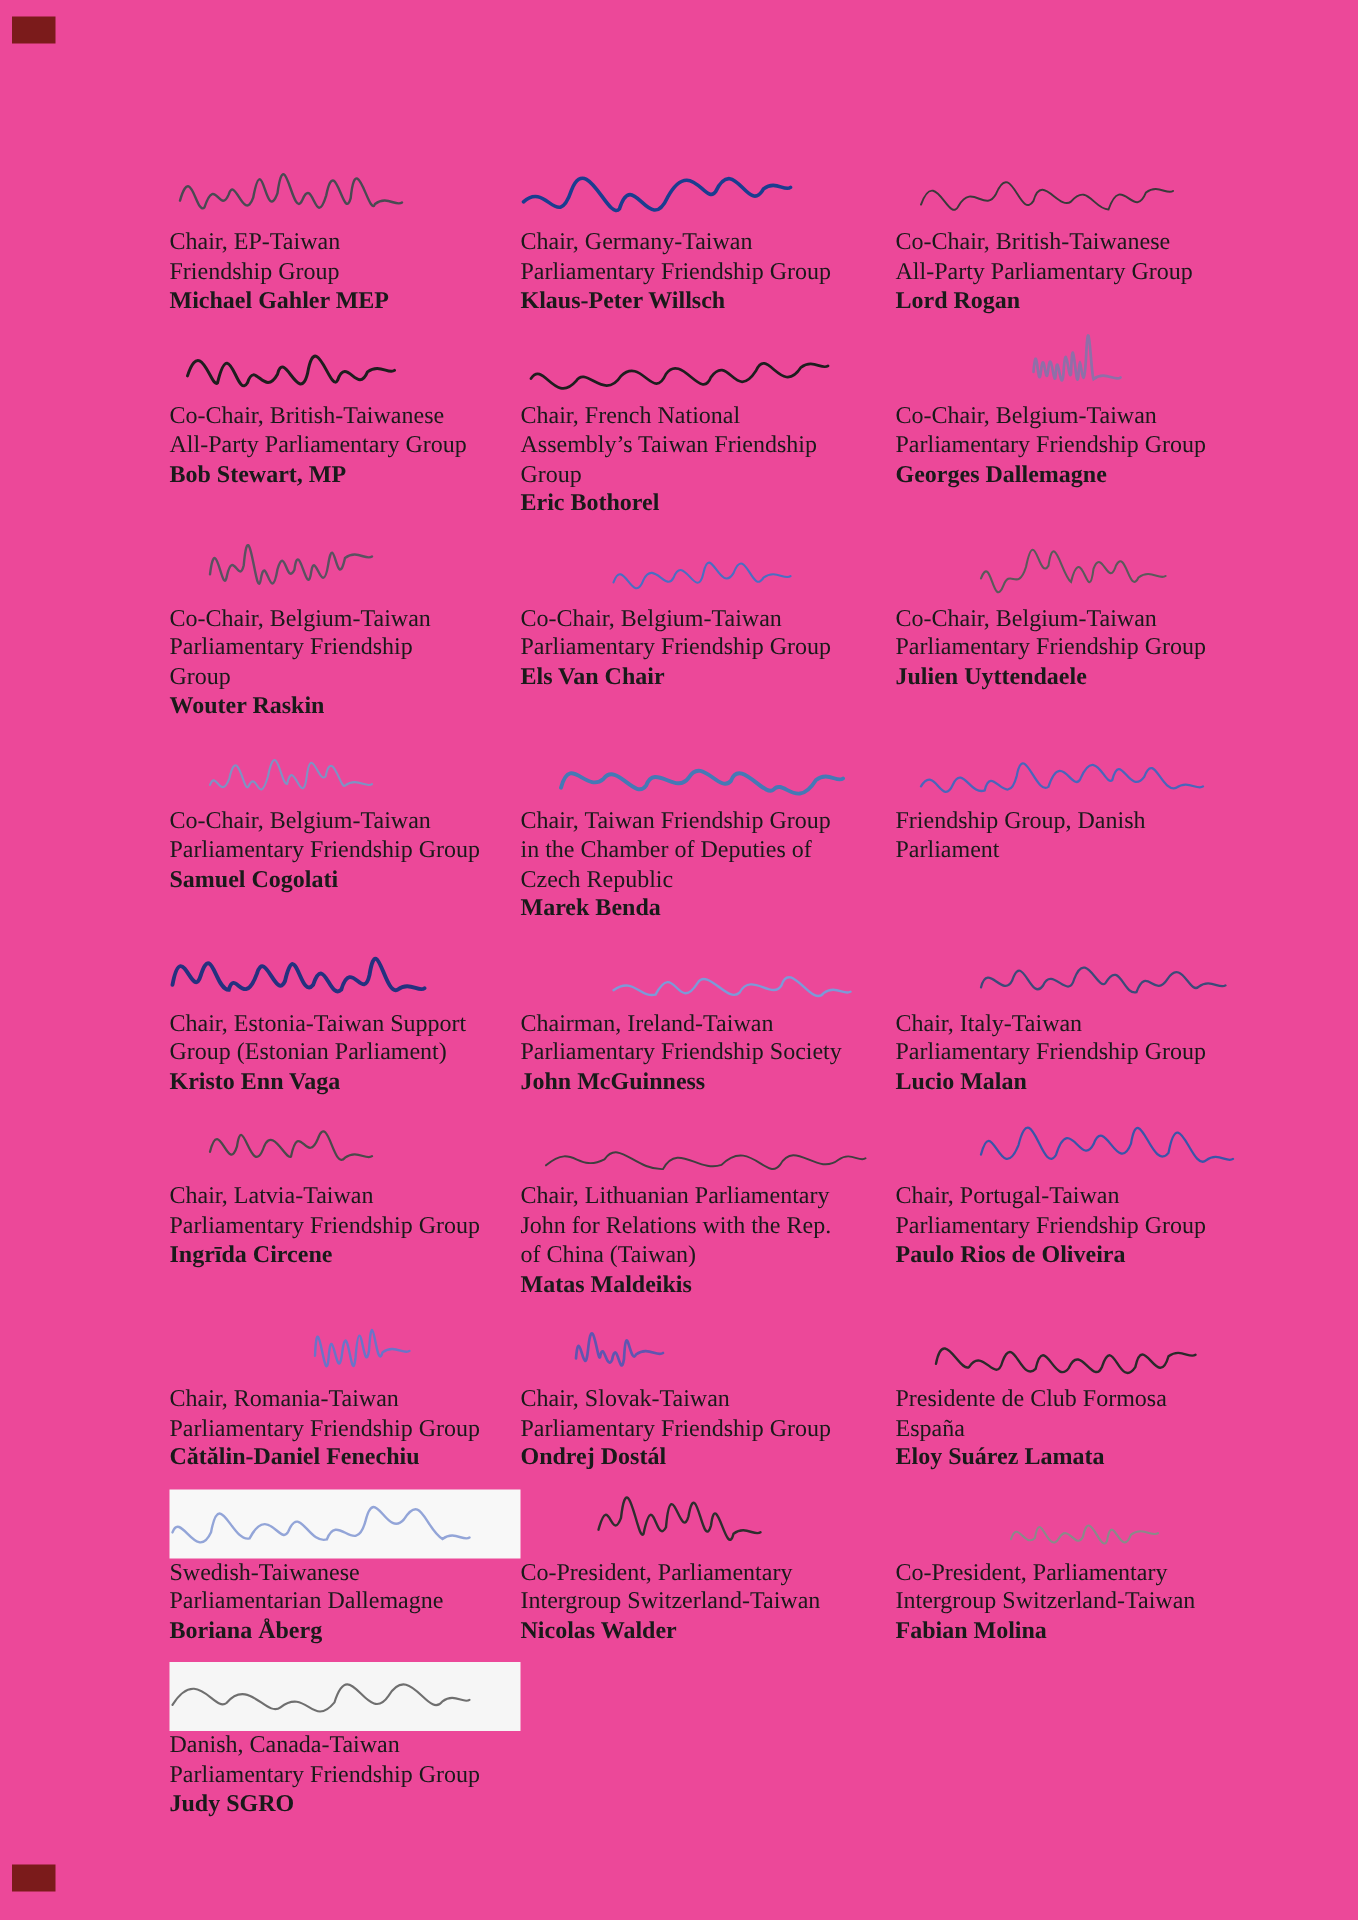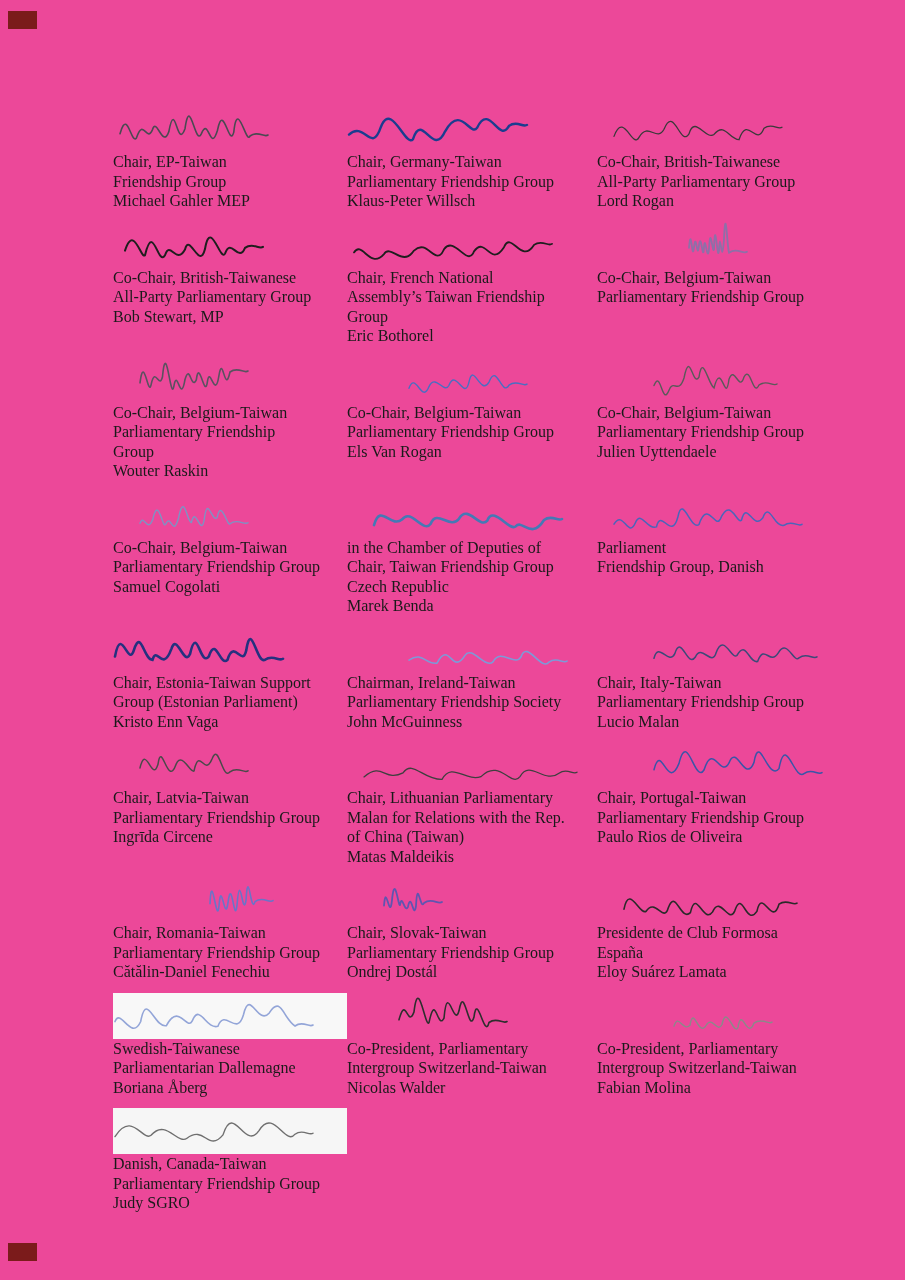--- a/index.html
+++ b/index.html
@@ -34,21 +34,21 @@
     height: 46px;
     display: flex;
     align-items: flex-end;
   }
   .sig-zone svg { overflow: visible; display: block; }
   .title { font-size: 16px; line-height: 19.5px; }
   .tline { white-space: nowrap; }
   .name {
     font-size: 16px;
     line-height: 19.5px;
-    font-weight: normal;
+    font-weight: bold;
     white-space: nowrap;
   }
 </style>
 </head>
 <body>
 
 <div class="page">
   <div class="corner-mark top" style="background: rgb(123, 27, 27);"></div>
   <div class="grid" id="grid">
   <div class="block">
@@ -120,20 +120,21 @@
   <div class="block">
     <div class="sig-zone">
           <svg width="60" height="44" viewBox="0 0 60 44" style="margin-left: 90px;">
             <path d="M 0 20.9 C 2.3 -5.3, 3.0 37.6, 5.0 20.2 C 7.3 1.6, 8.0 36.4, 10.0 18.0 C 12.0 2.6, 14.0 38.5, 15.0 20.0 C 16.2 5.1, 18.3 38.2, 20.0 22.0 C 21.7 -5.8, 23.3 28.0, 25.0 22.4 C 26.3 -17.1, 28.4 39.1, 30.0 23.2 C 31.2 -5.6, 32.6 48.0, 35.0 12.1 C 36.8 -27.6, 38.2 21.2, 40.0 25.7 C 48.0 19.7, 54.0 27.7, 58.0 24.7" fill="none" stroke="#8f6fa8" stroke-width="1.8" stroke-linecap="round" transform="translate(2,3)"></path>
           </svg>
         </div>
     <div class="title">
           <div class="tline">Co-Chair, Belgium-Taiwan</div>
           <div class="tline">Parliamentary Friendship Group</div>
         </div>
+    <div class="name">Georges Dallemagne</div>
   </div>
 
   <div class="block">
     <div class="sig-zone">
           <svg width="110" height="44" viewBox="0 0 110 44" style="margin-left: 25px;">
             <path d="M 0 20.9 C 3.9 -10.5, 8.4 37.8, 11.3 21.8 C 15.4 3.3, 19.2 28.2, 22.5 14.8 C 26.2 -26.0, 30.7 40.9, 33.8 24.6 C 37.3 3.5, 40.4 44.4, 45.0 17.5 C 50.2 0.3, 50.9 29.0, 56.3 17.8 C 59.3 -5.5, 64.8 39.5, 67.5 19.1 C 70.1 3.1, 74.9 38.6, 78.8 14.4 C 82.9 -11.1, 84.5 35.0, 90.0 10.0 C 98.0 4.0, 104.0 12.0, 108.0 9.0" fill="none" stroke="#5a5260" stroke-width="1.6" stroke-linecap="round" transform="translate(2,3)"></path>
           </svg>
         </div>
     <div class="title">
           <div class="tline">Co-Chair, Belgium-Taiwan</div>
@@ -146,21 +147,21 @@
   <div class="block">
     <div class="sig-zone">
           <svg width="120" height="32" viewBox="0 0 120 32" style="margin-left: 60px;">
             <path d="M 0 14.3 C 6.5 -4.0, 13.0 31.2, 20.0 12.6 C 26.7 -1.3, 35.0 21.1, 40.0 11.2 C 47.0 -6.5, 55.5 28.4, 60.0 7.8 C 64.7 -13.1, 71.1 22.6, 80.0 8.1 C 87.8 -12.5, 92.6 23.8, 100.0 11.1 C 108.0 5.1, 114.0 13.1, 118.0 10.1" fill="none" stroke="#4a6ec2" stroke-width="1.4" stroke-linecap="round" transform="translate(2,3)"></path>
           </svg>
         </div>
     <div class="title">
           <div class="tline">Co-Chair, Belgium-Taiwan</div>
           <div class="tline">Parliamentary Friendship Group</div>
         </div>
-    <div class="name">Els Van Rogan</div>
+    <div class="name">Els Van Chair</div>
   </div>
 
   <div class="block">
     <div class="sig-zone">
           <svg width="125" height="38" viewBox="0 0 125 38" style="margin-left: 55px;">
             <path d="M 0 17.6 C 6.8 -0.2, 8.0 39.9, 15.0 22.2 C 19.5 10.5, 24.5 27.1, 30.0 10.0 C 36.1 -20.3, 38.5 19.9, 45.0 9.1 C 48.6 -15.8, 54.0 15.7, 60.0 20.0 C 67.5 -9.8, 71.4 39.2, 75.0 11.2 C 80.7 -3.9, 85.0 25.3, 90.0 9.0 C 96.4 -3.4, 99.1 29.7, 105.0 17.0 C 113.0 11.0, 119.0 19.0, 123.0 16.0" fill="none" stroke="#5a5a5a" stroke-width="1.4" stroke-linecap="round" transform="translate(2,3)"></path>
           </svg>
         </div>
     <div class="title">
           <div class="tline">Co-Chair, Belgium-Taiwan</div>
@@ -182,36 +183,36 @@
     <div class="name">Samuel Cogolati</div>
   </div>
 
   <div class="block">
     <div class="sig-zone">
           <svg width="190" height="28" viewBox="0 0 190 28" style="margin-left: 25px;">
             <path d="M 0 12.1 C 6.3 -11.0, 16.4 16.2, 28.3 6.3 C 37.0 -5.5, 49.4 21.1, 56.7 10.8 C 62.5 -4.8, 76.3 17.2, 85.0 5.7 C 94.1 -9.6, 105.5 16.5, 113.3 7.6 C 119.2 -8.5, 135.5 19.1, 141.7 13.4 C 148.4 5.5, 157.0 27.7, 170.0 7.0 C 178.0 1.0, 184.0 9.0, 188.0 6.0" fill="none" stroke="#4579b5" stroke-width="2.6" stroke-linecap="round" transform="translate(2,3)"></path>
           </svg>
         </div>
     <div class="title">
+          <div class="tline">Chair, Taiwan Friendship Group</div>
           <div class="tline">in the Chamber of Deputies of</div>
-          <div class="tline">Chair, Taiwan Friendship Group</div>
           <div class="tline">Czech Republic</div>
         </div>
     <div class="name">Marek Benda</div>
   </div>
 
   <div class="block">
     <div class="sig-zone">
           <svg width="190" height="30" viewBox="0 0 190 30" style="margin-left: 15px;">
             <path d="M 0 13.2 C 9.4 -2.0, 13.9 28.2, 21.3 12.0 C 27.4 -1.7, 33.1 19.6, 42.5 15.9 C 47.0 -3.7, 57.4 30.5, 63.8 6.3 C 68.5 -18.5, 76.8 20.2, 85.0 13.5 C 93.5 -12.2, 101.3 18.5, 106.3 8.1 C 116.4 -15.1, 122.8 13.7, 127.5 9.1 C 132.9 -12.1, 138.8 20.3, 148.8 6.9 C 155.4 -10.8, 160.0 17.3, 170.0 14.3 C 178.0 8.3, 184.0 16.3, 188.0 13.3" fill="none" stroke="#4a65ba" stroke-width="1.5" stroke-linecap="round" transform="translate(2,3)"></path>
           </svg>
         </div>
     <div class="title">
+          <div class="tline">Friendship Group, Danish</div>
           <div class="tline">Parliament</div>
-          <div class="tline">Friendship Group, Danish</div>
         </div>
   </div>
 
   <div class="block">
     <div class="sig-zone">
           <svg width="170" height="36" viewBox="0 0 170 36" style="margin-left: 0px;">
             <path d="M 0 16.5 C 6.1 -16.3, 13.4 28.2, 18.8 10.4 C 26.1 -12.7, 28.7 20.2, 37.5 19.9 C 41.9 4.8, 47.2 33.6, 56.3 9.1 C 61.6 -8.5, 69.2 27.4, 75.0 14.1 C 82.2 -17.4, 85.0 27.6, 93.8 16.5 C 101.0 -5.0, 104.9 27.5, 112.5 19.8 C 119.1 -2.3, 127.2 28.3, 131.3 10.1 C 136.4 -21.1, 141.4 24.3, 150.0 19.8 C 158.0 13.8, 164.0 21.8, 168.0 18.8" fill="none" stroke="#25317f" stroke-width="2.6" stroke-linecap="round" transform="translate(2,3)"></path>
           </svg>
         </div>
     <div class="title">
@@ -261,21 +262,21 @@
   </div>
 
   <div class="block">
     <div class="sig-zone">
           <svg width="215" height="24" viewBox="0 0 215 24" style="margin-left: 15px;">
             <path d="M 0 9.9 C 18.7 -5.8, 20.2 15.3, 39.0 5.9 C 48.6 -7.8, 59.1 13.0, 78.0 12.4 C 87.9 -5.7, 101.5 15.1, 117.0 9.6 C 135.8 -9.2, 147.2 21.2, 156.0 9.6 C 166.1 -8.2, 180.3 17.6, 195.0 6.2 C 203.0 0.2, 209.0 8.2, 213.0 5.2" fill="none" stroke="#3f3f3f" stroke-width="1.3" stroke-linecap="round" transform="translate(2,3)"></path>
           </svg>
         </div>
     <div class="title">
           <div class="tline">Chair, Lithuanian Parliamentary</div>
-          <div class="tline">Malan for Relations with the Rep.</div>
+          <div class="tline">John for Relations with the Rep.</div>
           <div class="tline">of China (Taiwan)</div>
         </div>
     <div class="name">Matas Maldeikis</div>
   </div>
 
   <div class="block">
     <div class="sig-zone">
           <svg width="170" height="40" viewBox="0 0 170 40" style="margin-left: 55px;">
             <path d="M 0 18.7 C 7.5 -10.4, 13.1 41.6, 25.0 12.4 C 33.7 -22.6, 40.7 33.8, 50.0 19.0 C 59.1 -9.9, 66.6 28.1, 75.0 11.9 C 82.5 -8.5, 91.1 33.7, 100.0 11.4 C 105.4 -20.2, 113.9 31.4, 125.0 17.6 C 131.8 -18.9, 140.3 30.7, 150.0 22.6 C 158.0 16.6, 164.0 24.6, 168.0 21.6" fill="none" stroke="#3a55a8" stroke-width="1.5" stroke-linecap="round" transform="translate(2,3)"></path>
           </svg>

